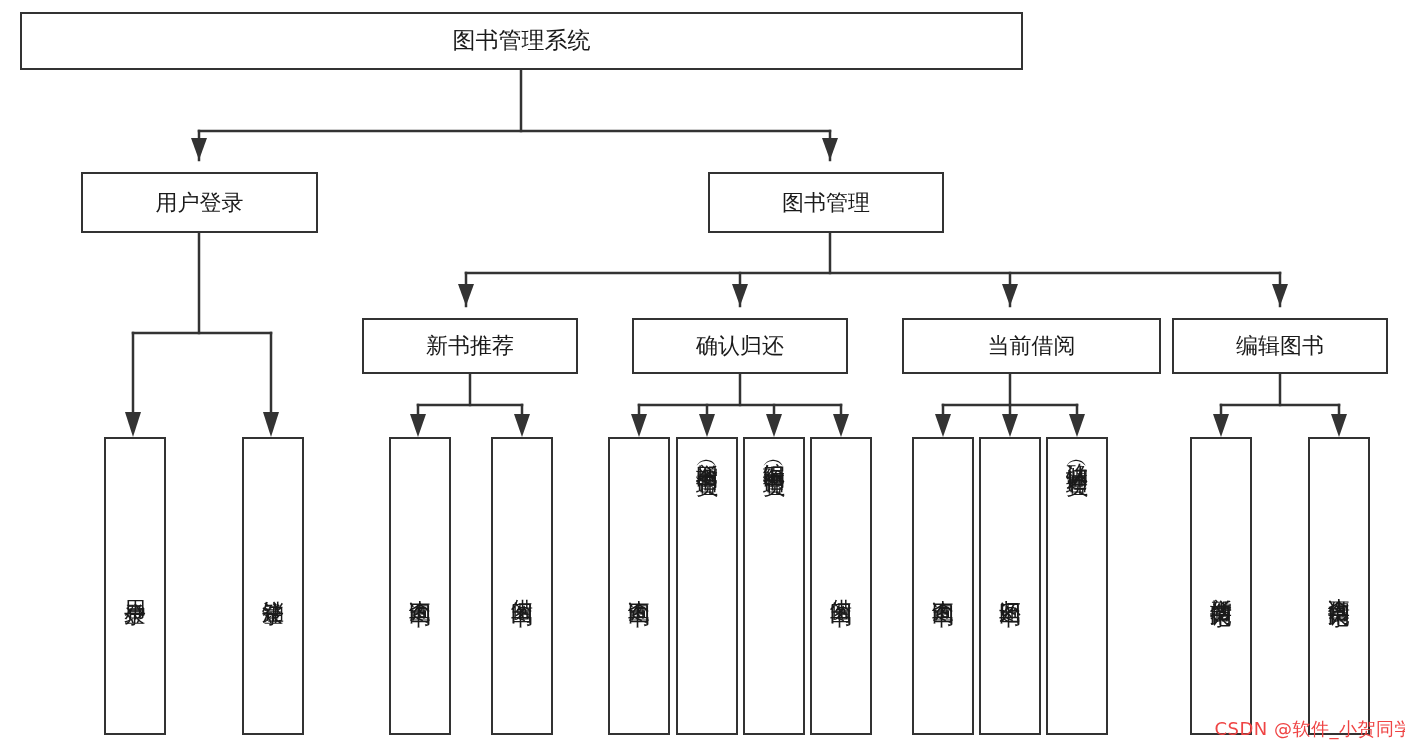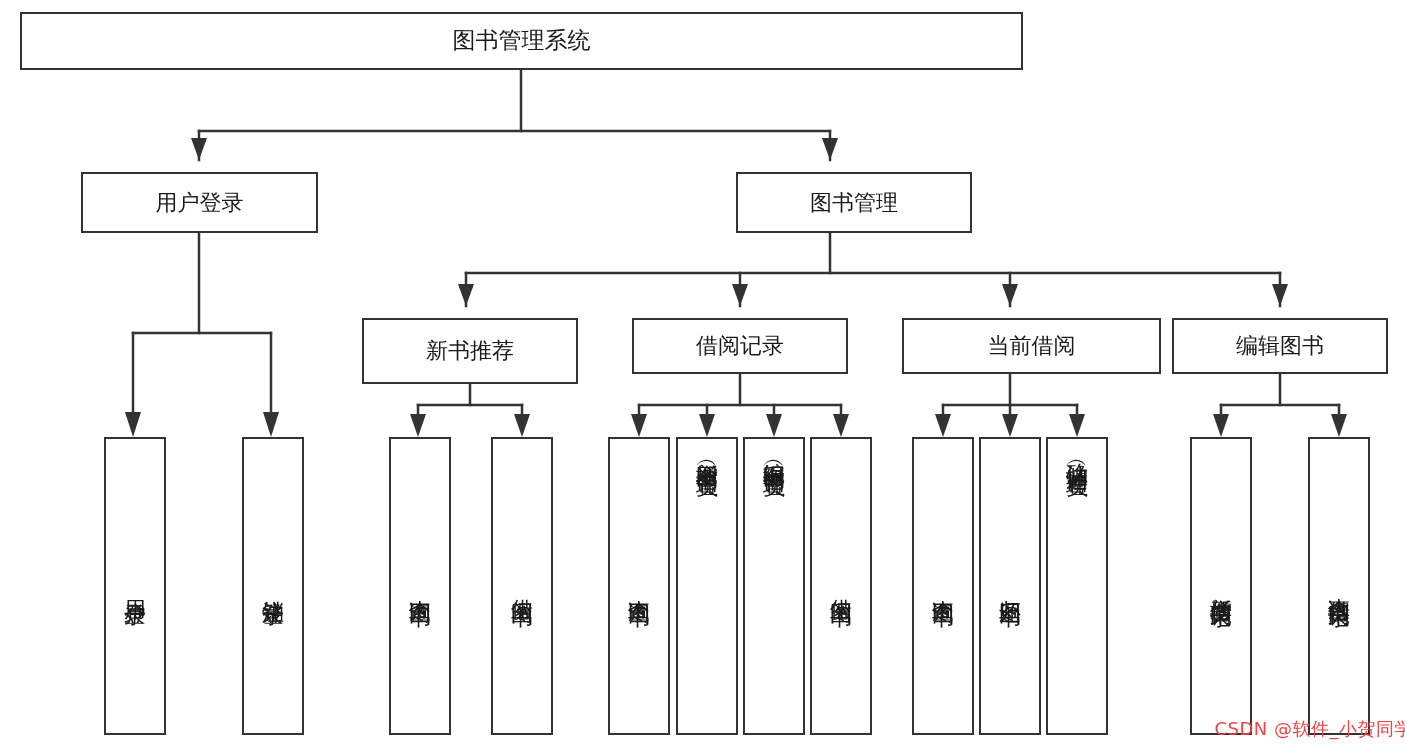--- a/index.html
+++ b/index.html
@@ -157,29 +157,29 @@
     </g>
   </svg>
 
   <div class="node h root" style="left:20px; top:12px; width:1003px; height:58px;">
     <span class="label">图书管理系统</span>
   </div>
 
   <div class="node h" style="left:81px; top:172px; width:237px; height:61px;">
     <span class="label">用户登录</span>
   </div>
-  <div class="node h" style="left:736px; top:172px; width:236px; height:61px;">
+  <div class="node h" style="left:708px; top:172px; width:236px; height:61px;">
     <span class="label">图书管理</span>
   </div>
 
-  <div class="node h" style="left:362px; top:318px; width:216px; height:66px;">
+  <div class="node h" style="left:362px; top:318px; width:216px; height:56px;">
     <span class="label">新书推荐</span>
   </div>
   <div class="node h" style="left:632px; top:318px; width:216px; height:56px;">
-    <span class="label">借阅记录</span>
+    <span class="label">确认归还</span>
   </div>
   <div class="node h" style="left:902px; top:318px; width:259px; height:56px;">
     <span class="label">当前借阅</span>
   </div>
   <div class="node h" style="left:1172px; top:318px; width:216px; height:56px;">
     <span class="label">编辑图书</span>
   </div>
 
   <div class="node v center" style="left:104px; top:437px; width:62px; height:298px;">
     <span class="label">用户登录</span>

